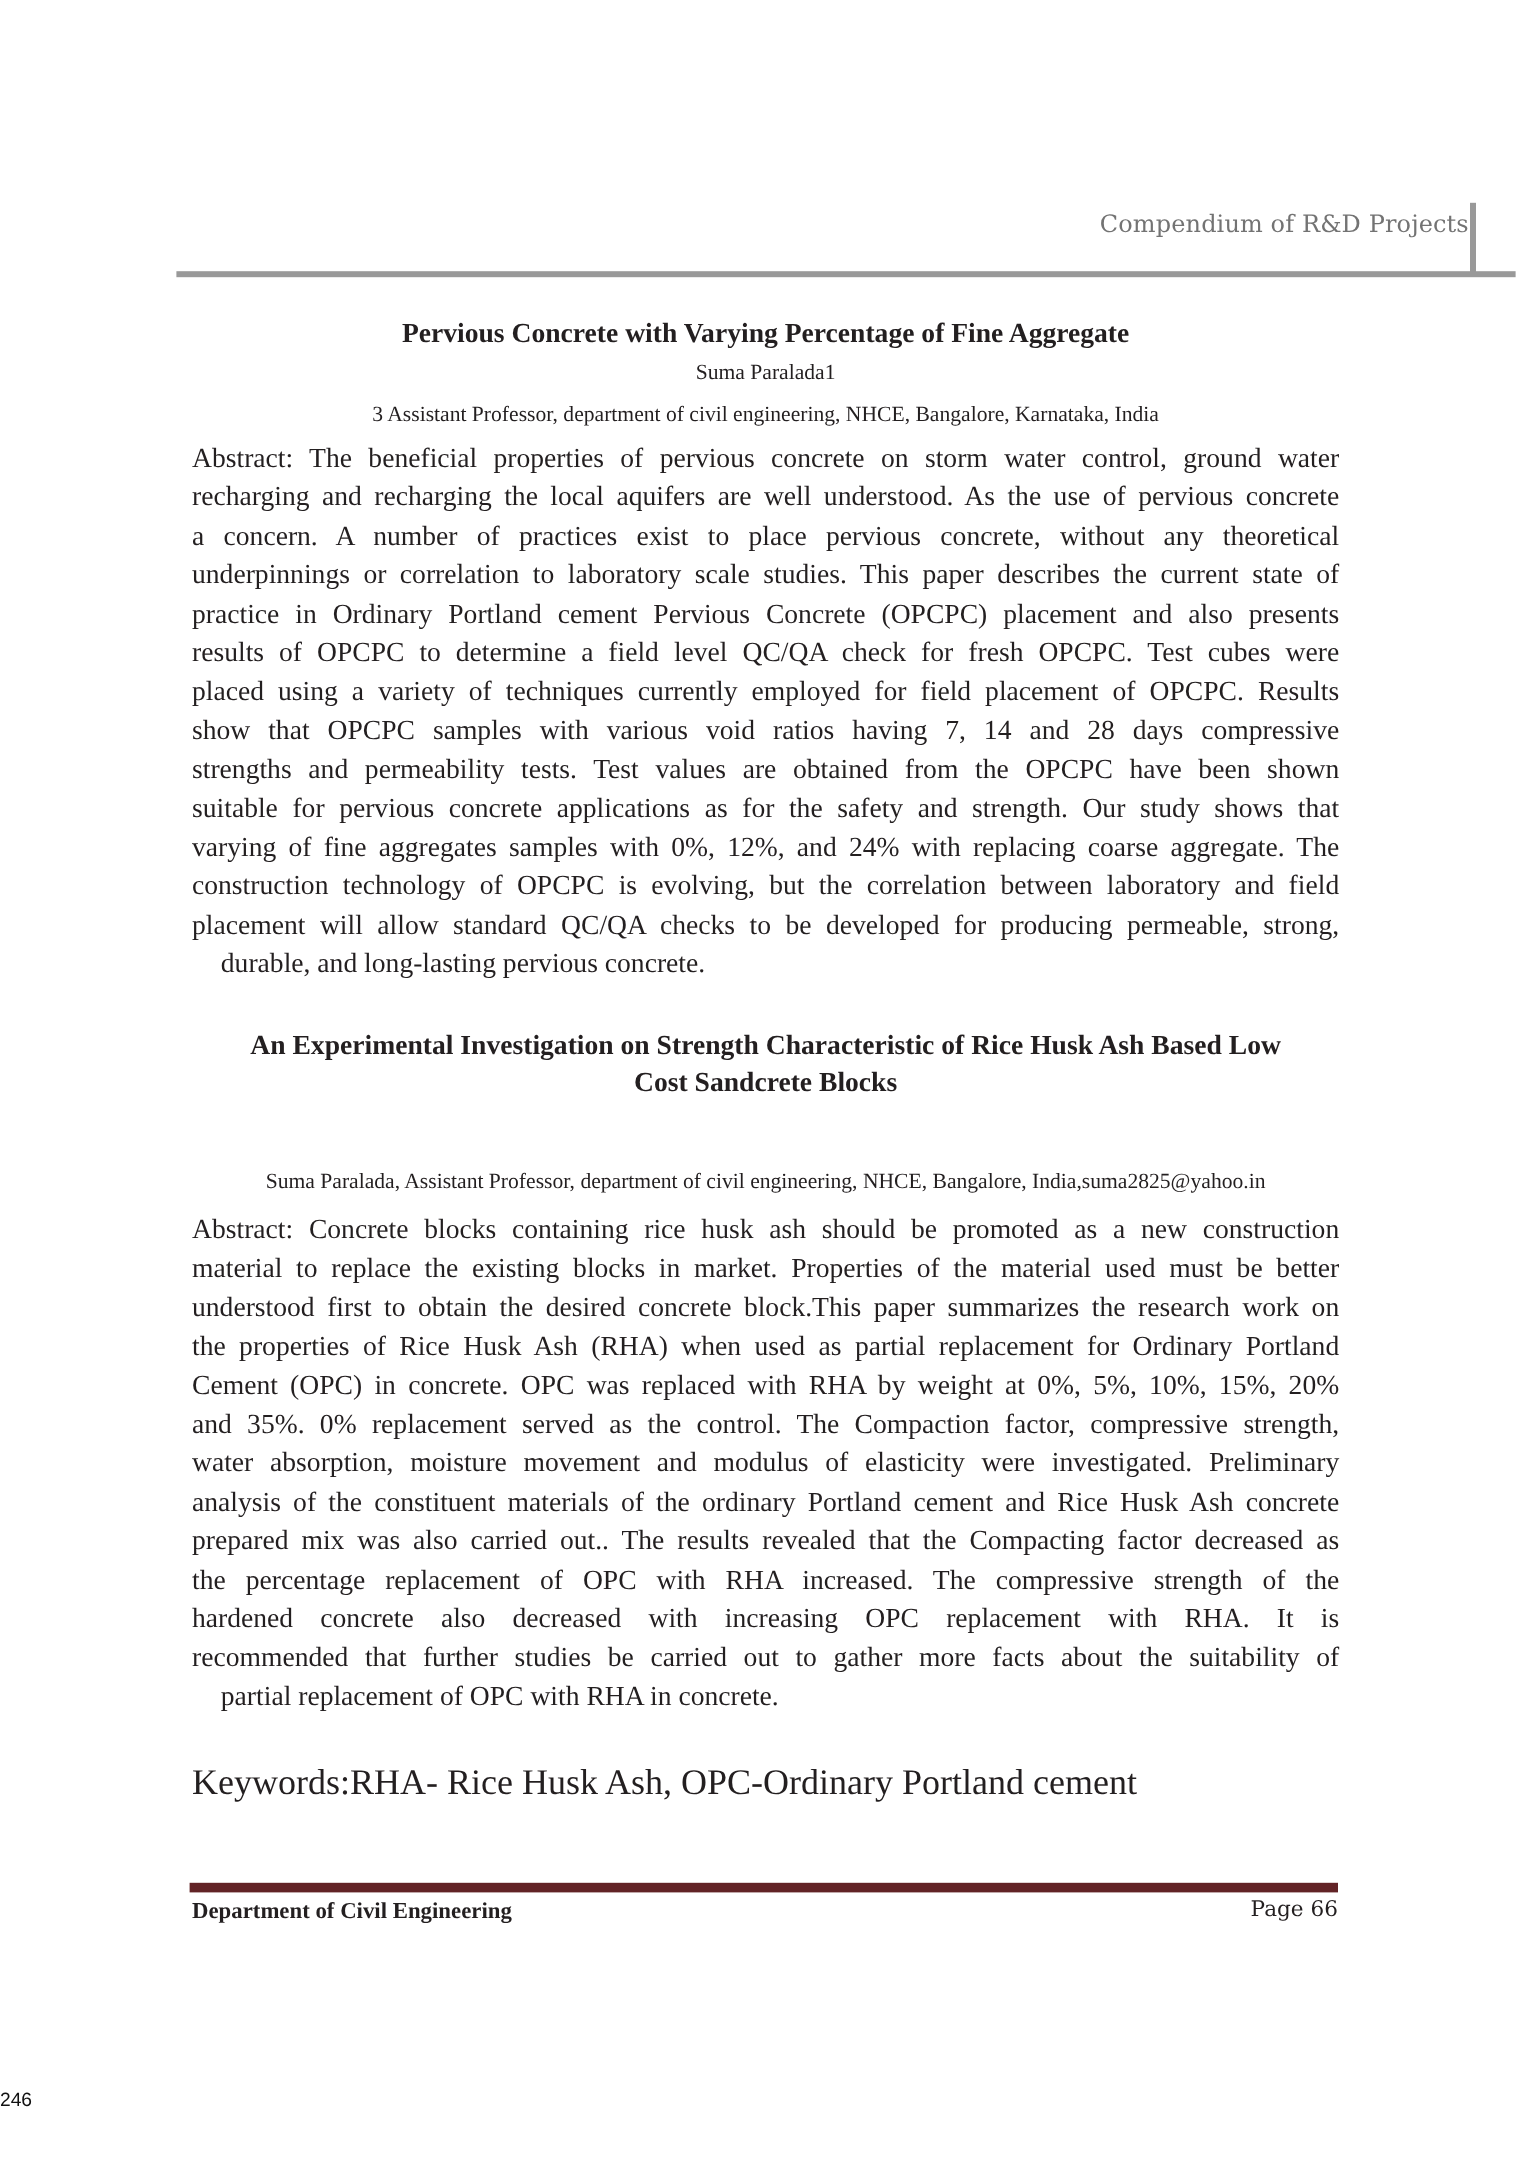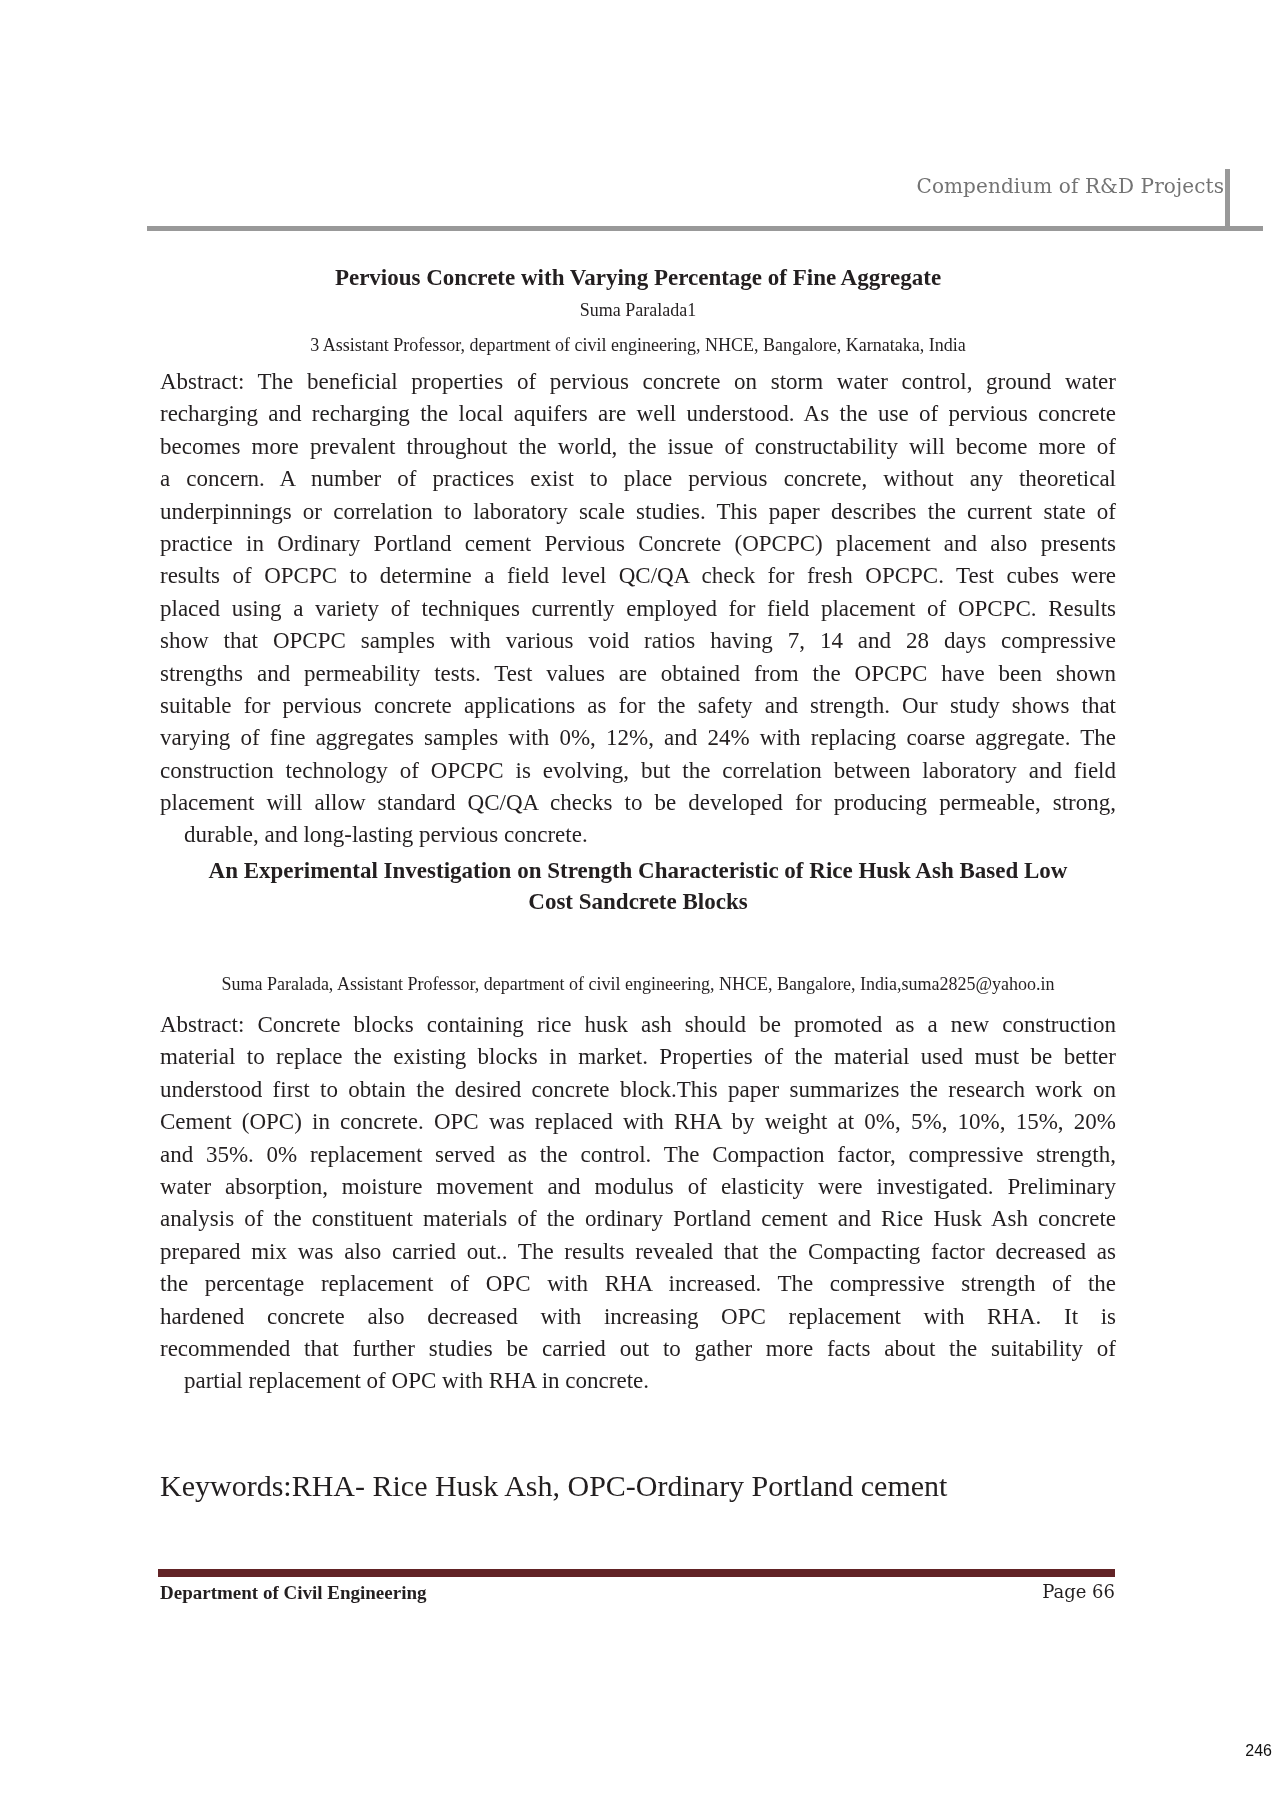--- a/index.html
+++ b/index.html
@@ -18,39 +18,38 @@
   .affil { font-family: "Liberation Serif", serif; font-size: 18px; text-align: center; line-height: 22px; white-space: nowrap; }
   .abstract { font-family: "Liberation Serif", serif; font-size: 23px; line-height: 32.4px; text-align: justify; }
   .abstract .line { display: block; text-align: justify; text-align-last: justify; white-space: nowrap; height: 32.4px; }
   .abstract .line.last { text-align-last: left; margin-left: 24px; }
   .keywords { font-family: "Liberation Serif", serif; font-size: 30px; line-height: 32px; }
 
   
   #foot-bar { left: 158px; top: 1569px; width: 957px; height: 8px; background: #622326; }
   #foot-dept { left: 160px; top: 1582px; font-family: "Liberation Serif", serif; font-weight: bold; font-size: 19px; }
   #foot-page { right: 157px; top: 1581px; font-family: "DejaVu Serif", "Liberation Serif", serif; font-size: 18px; }
-  #print-num { left: 0; width: 1272px; top: 1742px; text-align: right; font-family: "Liberation Sans", sans-serif; font-size: 16px; color: #111; }
+  #print-num { left: 0; width: 1272px; top: 1742px; text-align: left; font-family: "Liberation Sans", sans-serif; font-size: 16px; color: #111; }
 </style>
 </head>
 <body>
 
 <div class="abs" id="running-head">Compendium of R&amp;D Projects</div>
 <div class="abs" id="head-vbar"></div>
 <div class="abs" id="head-rule"></div>
 
 <div class="abs col title" style="top:262px;">
   <span>Pervious Concrete with Varying Percentage of Fine Aggregate</span>
 </div>
 <div class="abs col author" style="top:299px;">Suma Paralada1</div>
 <div class="abs col affil" style="top:334px;">3 Assistant Professor, department of civil engineering, NHCE, Bangalore, Karnataka, India</div>
 
 <div class="abs col abstract" style="top:366px;">
   <span class="line">Abstract: The beneficial properties of pervious concrete on storm water control, ground water</span>
   <span class="line">recharging and recharging the local aquifers are well understood. As the use of pervious concrete</span>
-  <span class="line">becomes more prevalent throughout the world, the issue of constructability will become more of</span>
   <span class="line">a concern. A number of practices exist to place pervious concrete, without any theoretical</span>
   <span class="line">underpinnings or correlation to laboratory scale studies. This paper describes the current state of</span>
   <span class="line">practice in Ordinary Portland cement Pervious Concrete (OPCPC) placement and also presents</span>
   <span class="line">results of OPCPC to determine a field level QC/QA check for fresh OPCPC. Test cubes were</span>
   <span class="line">placed using a variety of techniques currently employed for field placement of OPCPC. Results</span>
   <span class="line">show that OPCPC samples with various void ratios having 7, 14 and 28 days compressive</span>
   <span class="line">strengths and permeability tests. Test values are obtained from the OPCPC have been shown</span>
   <span class="line">suitable for pervious concrete applications as for the safety and strength. Our study shows that</span>
   <span class="line">varying of fine aggregates samples with 0%, 12%, and 24% with replacing coarse aggregate. The</span>
   <span class="line">construction technology of OPCPC is evolving, but the correlation between laboratory and field</span>
@@ -61,20 +60,21 @@
 <div class="abs col title" style="top:855px;">
   <div>An Experimental Investigation on Strength Characteristic of Rice Husk Ash Based Low</div>
   <div>Cost Sandcrete Blocks</div>
 </div>
 <div class="abs col affil" style="top:973px; left:150px; width:976px;">Suma Paralada, Assistant Professor, department of civil engineering, NHCE, Bangalore, India,suma2825@yahoo.in</div>
 
 <div class="abs col abstract" style="top:1009px;">
   <span class="line">Abstract: Concrete blocks containing rice husk ash should be promoted as a new construction</span>
   <span class="line">material to replace the existing blocks in market. Properties of the material used must be better</span>
   <span class="line">understood first to obtain the desired concrete block.This paper summarizes the research work on</span>
+  <span class="line">the properties of Rice Husk Ash (RHA) when used as partial replacement for Ordinary Portland</span>
   <span class="line">Cement (OPC) in concrete. OPC was replaced with RHA by weight at 0%, 5%, 10%, 15%, 20%</span>
   <span class="line">and 35%. 0% replacement served as the control. The Compaction factor, compressive strength,</span>
   <span class="line">water absorption, moisture movement and modulus of elasticity were investigated. Preliminary</span>
   <span class="line">analysis of the constituent materials of the ordinary Portland cement and Rice Husk Ash concrete</span>
   <span class="line">prepared mix was also carried out.. The results revealed that the Compacting factor decreased as</span>
   <span class="line">the percentage replacement of OPC with RHA increased. The compressive strength of the</span>
   <span class="line">hardened concrete also decreased with increasing OPC replacement with RHA. It is</span>
   <span class="line">recommended that further studies be carried out to gather more facts about the suitability of</span>
   <span class="line last">partial replacement of OPC with RHA in concrete.</span>
 </div>

